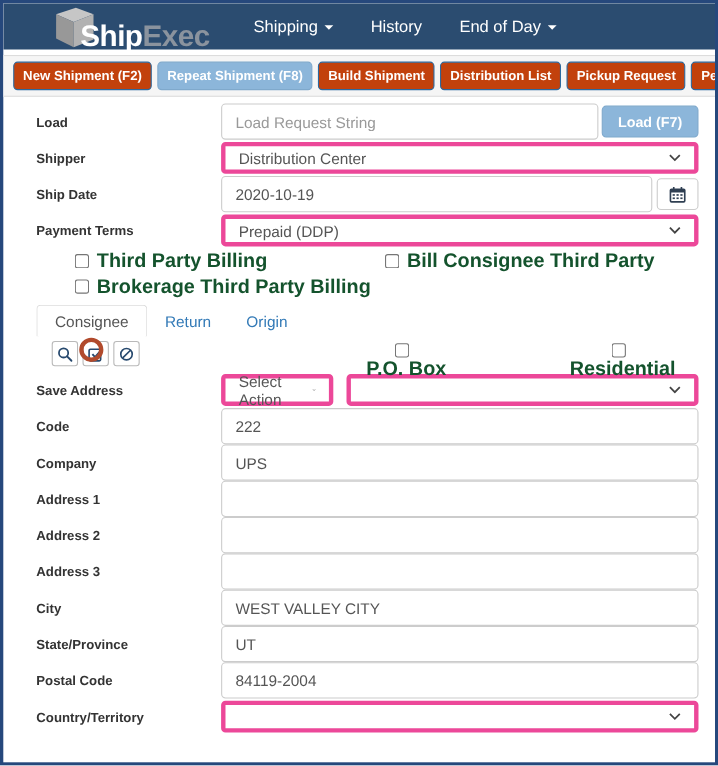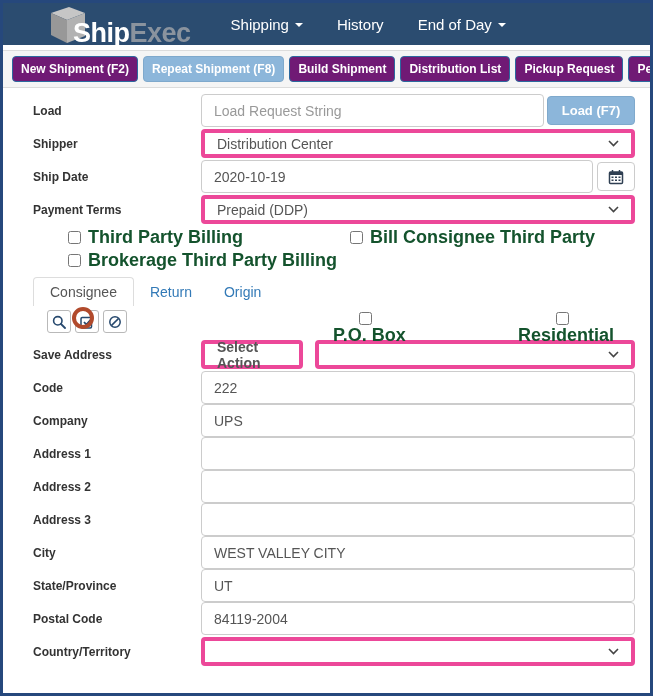--- a/index.html
+++ b/index.html
@@ -11,21 +11,21 @@
   .brand { display:flex; align-items:flex-end; margin-left:32px; position:relative; cursor:pointer; }
   .brand-text { font-size:27px; font-weight:bold; letter-spacing:-0.5px; margin-left:-18px; line-height:1; position:relative; top:3px; }
   .brand-ship { color:#ffffff; }
   .brand-exec { color:#8a939e; }
   .nav-items { display:flex; margin-left:24px; align-items:center; }
   .nav-item { color:#ffffff; font-size:15px; margin-right:34px; cursor:pointer; display:flex; align-items:center; white-space:nowrap; }
   .nav-caret { width:0; height:0; border-left:4px solid transparent; border-right:4px solid transparent; border-top:4px solid #fff; margin-left:6px; margin-top:2px; }
 
   
   .toolbar { margin-top:5px; background:#f5f5f5; border-top:1px solid #dcdcdc; border-bottom:1px solid #dcdcdc; padding:5px 9px; display:flex; gap:5px; }
-  .tbtn { font-family:inherit; font-size:12px; font-weight:bold; color:#fff; background:#701a75; border:1px solid #2c699f; border-radius:4px; padding:0 8px; height:26px; cursor:pointer; white-space:nowrap; }
+  .tbtn { font-family:inherit; font-size:12px; font-weight:bold; color:#fff; background:#c2410c; border:1px solid #2c699f; border-radius:4px; padding:0 8px; height:26px; cursor:pointer; white-space:nowrap; }
   .tbtn.light { background:#8cb6da; border-color:#7fa9cc; }
 
   
   .form { padding:8px 15px 0 30px; }
   .frow { display:flex; align-items:center; margin-bottom:4px; height:29px; }
   .flabel { width:168px; flex-shrink:0; font-size:12px; font-weight:bold; color:#333; }
   .ffield { flex:1; display:flex; align-items:center; min-width:0; }
   input.txt { width:100%; height:33px; border:1px solid #ccc; border-radius:4px; padding:0 12px; font-size:14px; color:#555; font-family:inherit; background:#fff; }
   input.txt::placeholder { color:#999; }
   .pseudo-select { width:100%; height:29px; border:4px solid #ec4899; border-radius:4px; padding:0 12px; font-size:14px; color:#555; display:flex; align-items:center; justify-content:space-between; background:#fff; cursor:pointer;gap:28px; }
@@ -47,21 +47,21 @@
 
   
   .iconrow { position:relative; height:27px; margin:3px 0 4px 14px; }
   .icon-group { display:flex; position:absolute; left:0; top:1px; }
   .icon-btn { width:24px; height:23px; background:#fff; border:1px solid #b9b9b9; border-radius:3px; display:flex; align-items:center; justify-content:center; margin-right:4px; cursor:pointer; position:relative; }
   .anno-ring { position:absolute; width:22px; height:22px; border:4px solid #b14a2c; border-radius:50%; left:-4px; top:-4px; pointer-events:none; z-index:2; }
   .cb-abs-1 { position:absolute; left:279px; top:3px;flex-direction:column; }
   .cb-abs-2 { position:absolute; left:464px; top:3px;flex-direction:column; }
 
   
-  .sa-select { width:102px; flex-shrink:0;font-weight:bold; }
+  .sa-select { width:102px; flex-shrink:0; }
   .sa-select2 { margin-left:12px; flex:1; min-width:0; }
 </style>
 </head>
 <body>
 
 <div class="page">
 
   <nav class="navbar">
     <div class="brand">
       <svg width="46" height="40" viewBox="0 0 46 40">

